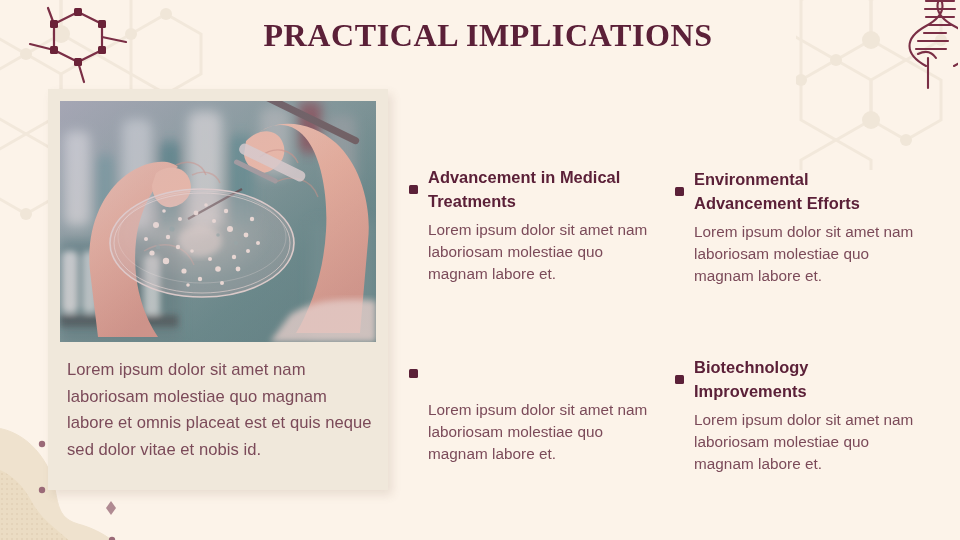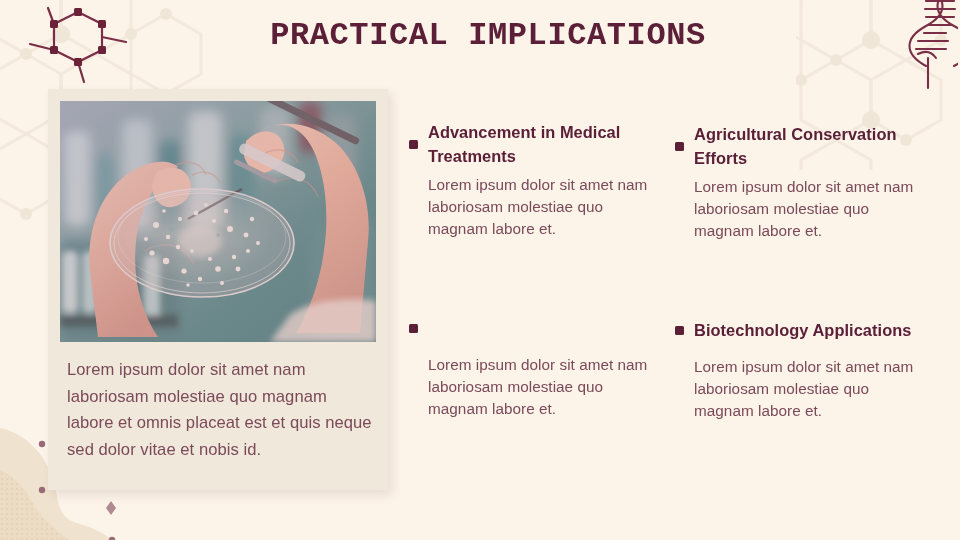--- a/index.html
+++ b/index.html
@@ -37,21 +37,21 @@
   .deco-dna { right: 2px; top: -8px; }
   .deco-blob-bl { left: -40px; bottom: -26px; }
 
   
   .title {
     position: absolute;
     left: 0;
     right: 0;
     top: 17px;
     text-align: center;
-    font-family: Liberation Mono, monospace;
+    font-family: Liberation Serif, serif;
     font-size: 32px;
     font-weight: 700;
     letter-spacing: 0.6px;
     color: #5B2038;
     z-index: 6;
     padding-left: 16px;
   }
 
   
   .left-card {
@@ -94,20 +94,21 @@
     left: 405px;
     top: 120px;
     width: 520px;
     height: 340px;
     z-index: 6;
   }
 
   .cell {
     position: absolute;
     width: 245px;
+    margin-top: 45px;
   }
 
   .cell-0 { left: 0;     top: 0; }
   .cell-1 { left: 266px; top: 2px; }
   .cell-2 { left: 0;     top: 188px; }
   .cell-3 { left: 266px; top: 190px; }
 
   .cell-head {
     position: relative;
     padding-left: 23px;
@@ -406,35 +407,35 @@
       <div class="cell-head">
         <span class="bullet"></span>
         <span class="head-text">Advancement in Medical Treatments</span>
       </div>
       <p class="cell-body">Lorem ipsum dolor sit amet nam laboriosam molestiae quo magnam labore et.</p>
     </div>
 
     <div class="cell cell-1">
       <div class="cell-head">
         <span class="bullet"></span>
-        <span class="head-text">Agricultural Conservation Efforts</span>
+        <span class="head-text">Environmental Advancement Efforts</span>
       </div>
       <p class="cell-body">Lorem ipsum dolor sit amet nam laboriosam molestiae quo magnam labore et.</p>
     </div>
 
     <div class="cell cell-2">
       <div class="cell-head">
         <span class="bullet"></span>
       </div>
       <p class="cell-body">Lorem ipsum dolor sit amet nam laboriosam molestiae quo magnam labore et.</p>
     </div>
 
     <div class="cell cell-3">
       <div class="cell-head">
         <span class="bullet"></span>
-        <span class="head-text">Biotechnology Applications</span>
+        <span class="head-text">Biotechnology Improvements</span>
       </div>
       <p class="cell-body">Lorem ipsum dolor sit amet nam laboriosam molestiae quo magnam labore et.</p>
     </div>
 
   </div>
 
 </div>
 
 </body></html>

